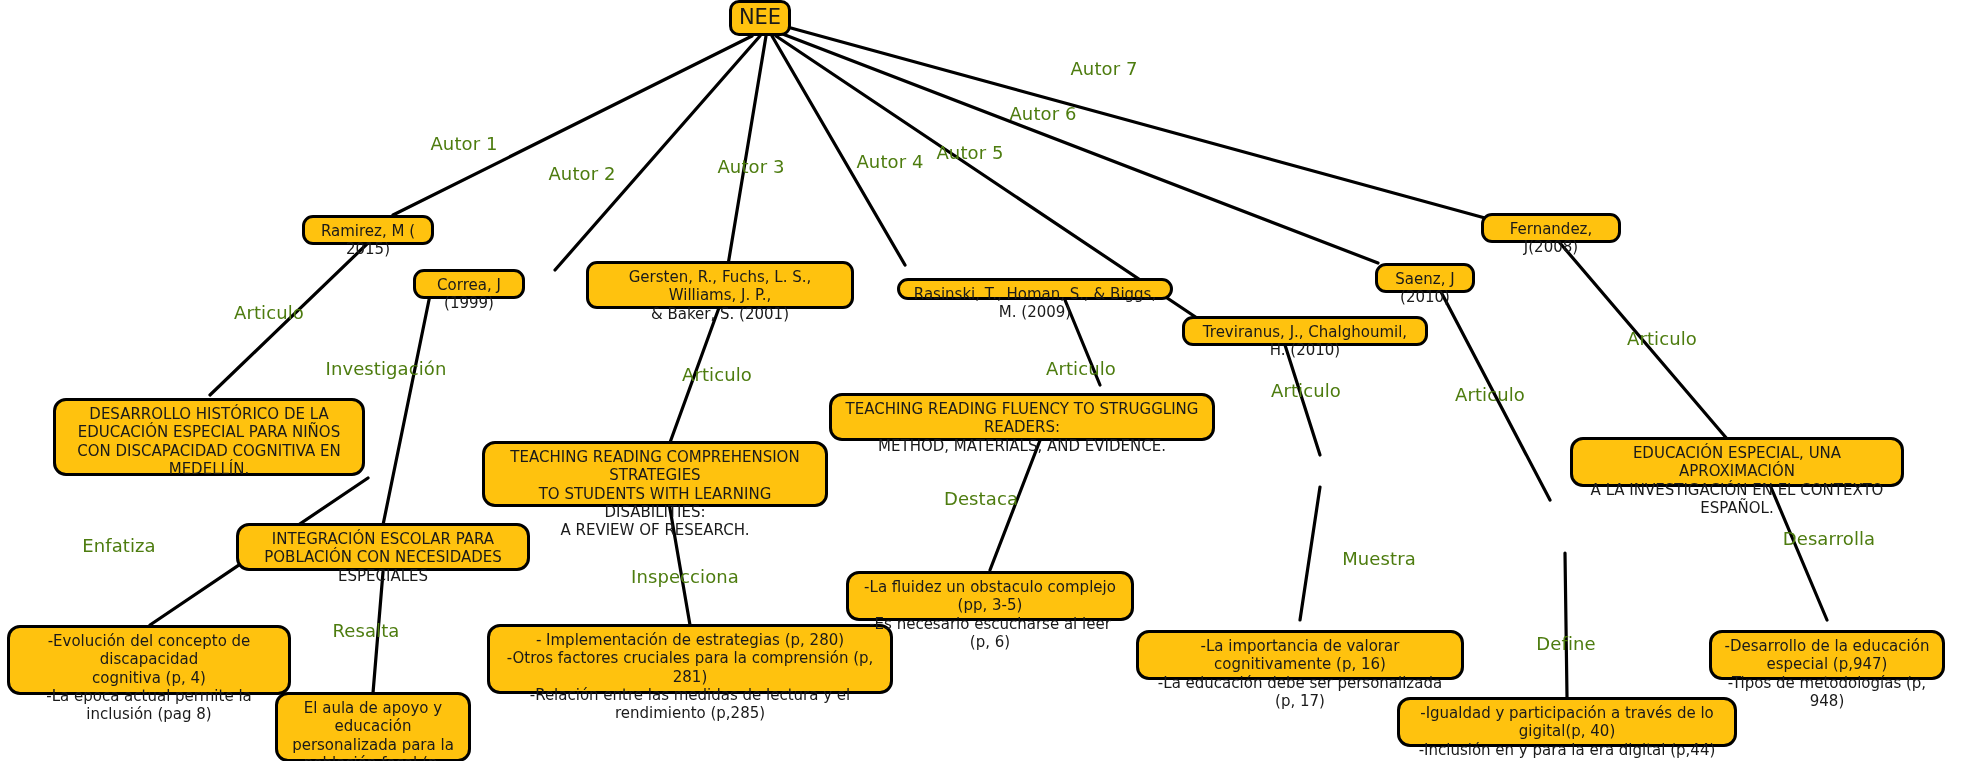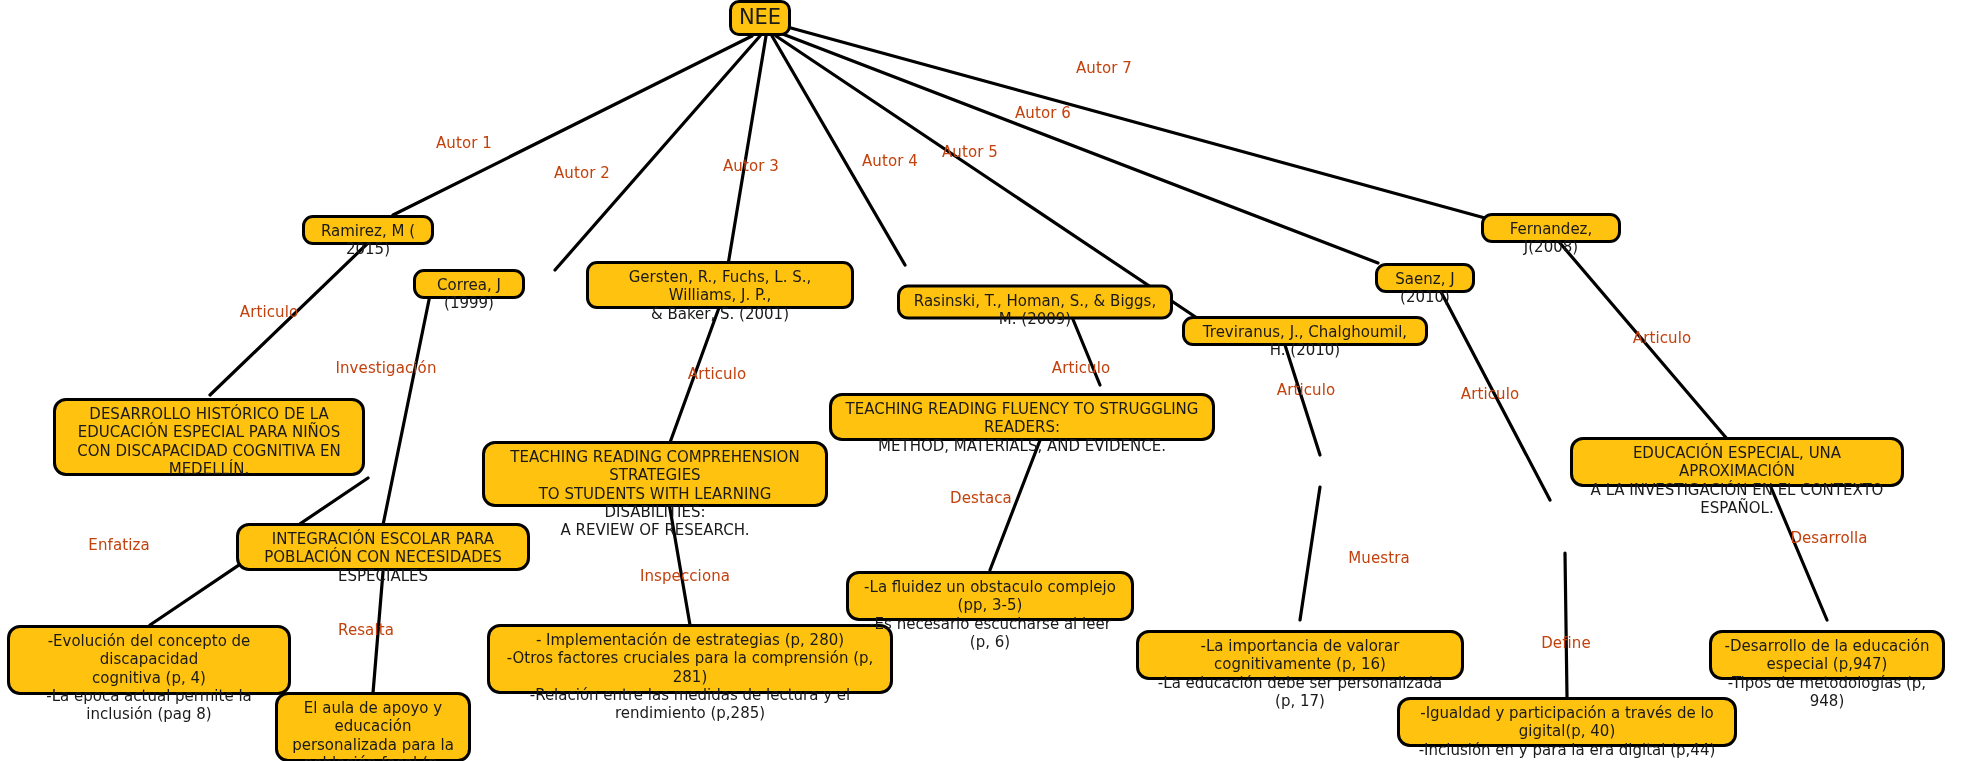--- a/index.html
+++ b/index.html
@@ -27,22 +27,22 @@
     width: 1977px;
     height: 761px;
   }
   svg#edge-layer line {
     stroke: #000000;
     stroke-width: 3.2;
     stroke-linecap: round;
   }
   .edge-label {
     position: absolute;
-    font-size: 15px;
-    color: #c2410c;
+    font-size: 18px;
+    color: #4d7c0f;
     white-space: nowrap;
     transform: translate(-50%, -50%);
     background: transparent;
     letter-spacing: 0.1px;
   }
   .node {
     position: absolute;
     box-sizing: border-box;
     background: #FFC20E;
     border: 3.4px solid #000000;
@@ -113,21 +113,21 @@
 
   <div class="node author" style="left:469px; top:284px; width:112px; height:30px;">
     <span>Correa, J (1999)</span>
   </div>
 
   <div class="node author multiline" style="left:720px; top:285px; width:268px; height:48px; white-space:pre-line;">
     <span style="white-space:pre-line;">Gersten, R., Fuchs, L. S., Williams, J. P.,
 &amp; Baker, S. (2001)</span>
   </div>
 
-  <div class="node author" style="left:1035px; top:302px; width:276px; height:35px;">
+  <div class="node author" style="left:1035px; top:289px; width:276px; height:22px;">
     <span>Rasinski, T., Homan, S., &amp; Biggs, M. (2009)</span>
   </div>
 
   <div class="node author" style="left:1305px; top:331px; width:246px; height:30px;">
     <span>Treviranus, J., Chalghoumil, H. (2010)</span>
   </div>
 
   <div class="node author" style="left:1425px; top:278px; width:100px; height:30px;">
     <span>Saenz, J (2010)</span>
   </div>

